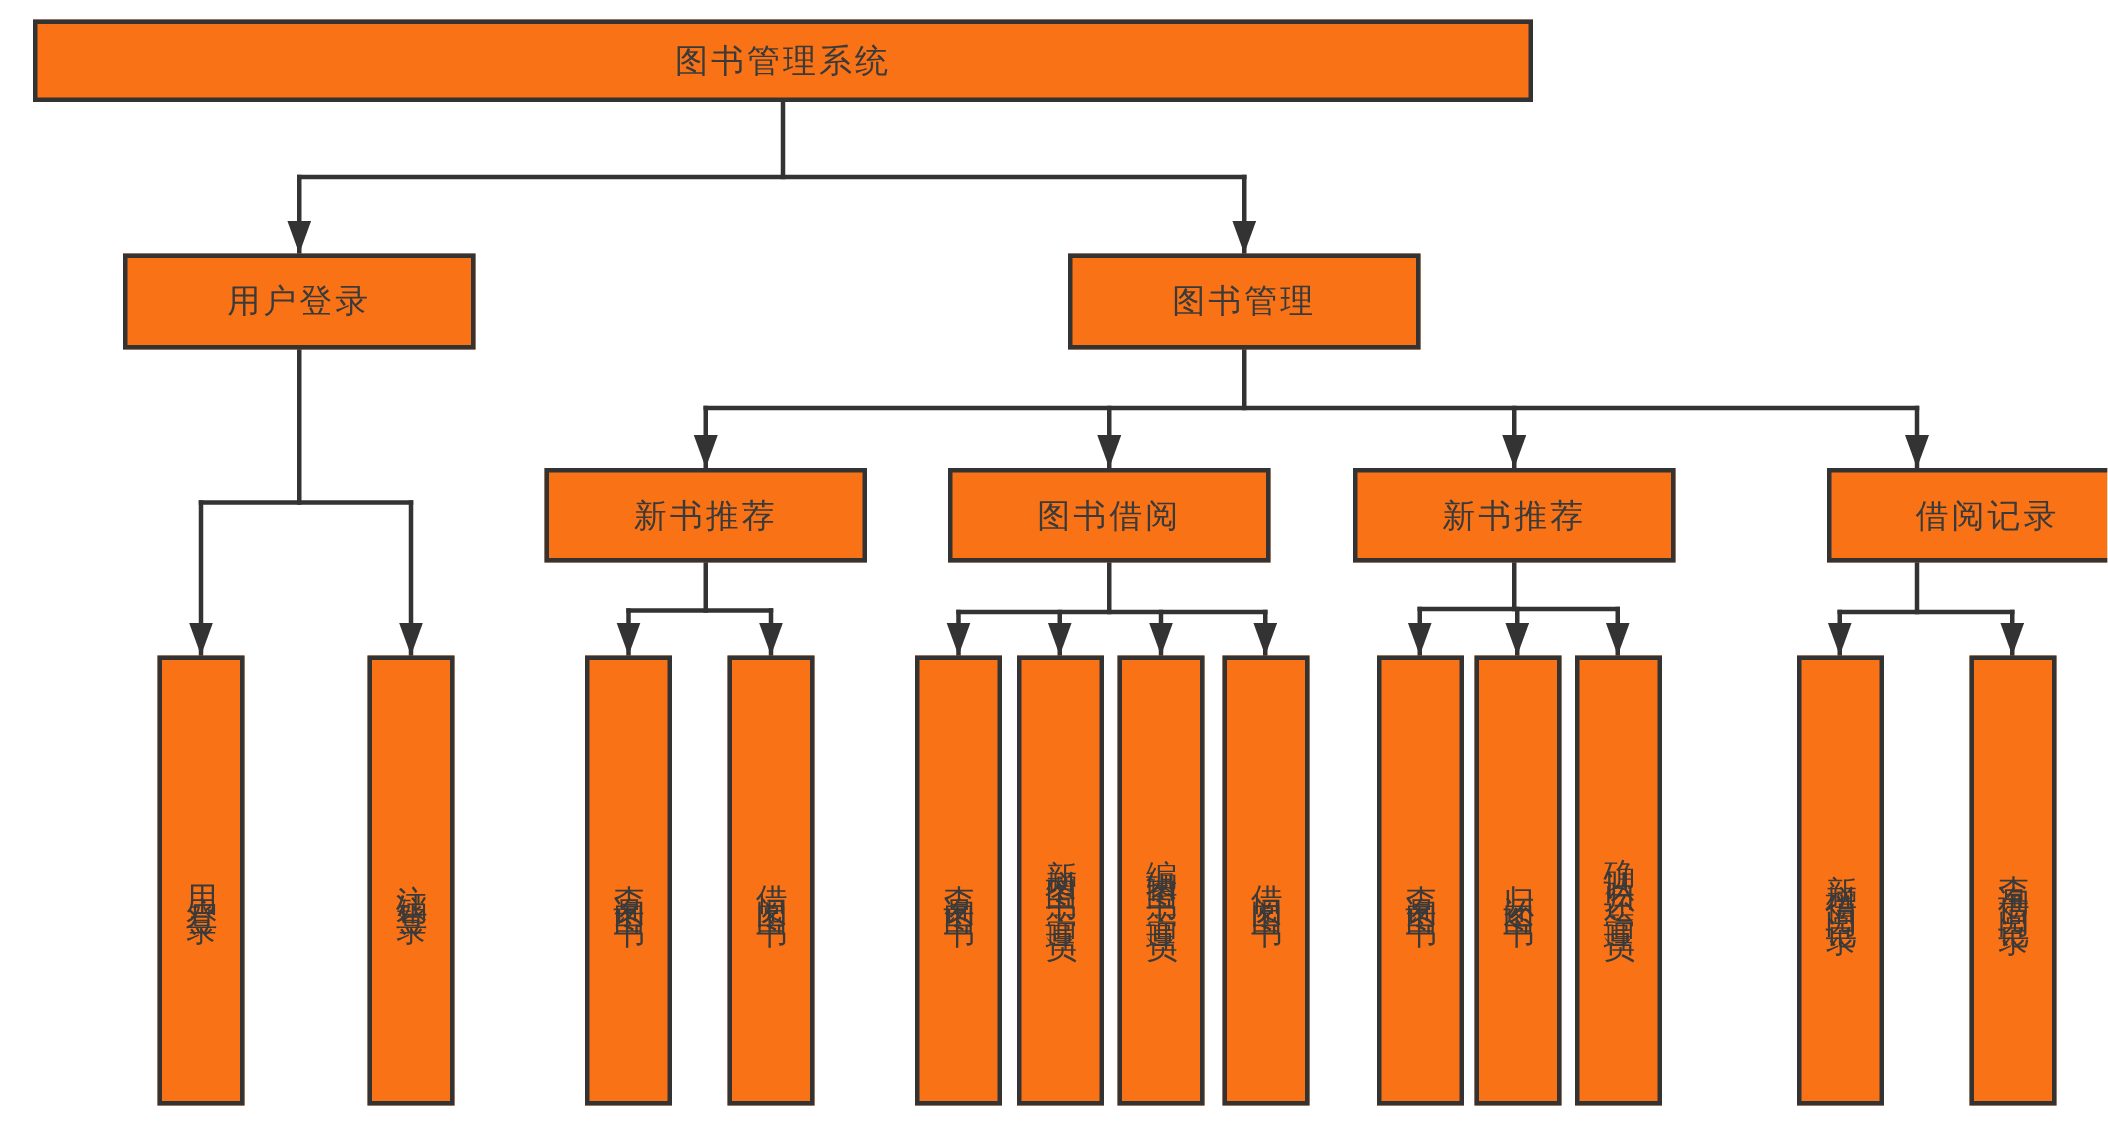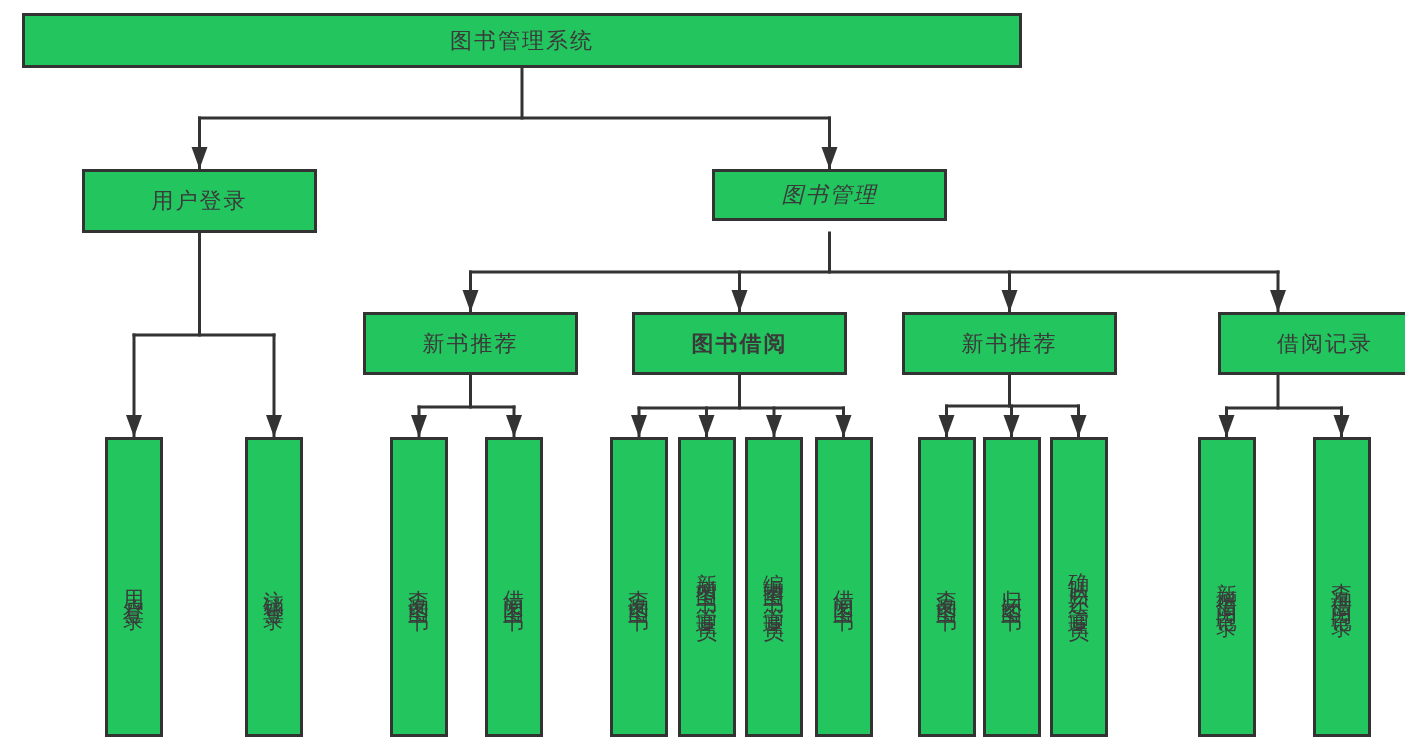--- a/index.html
+++ b/index.html
@@ -12,21 +12,21 @@
     background: #ffffff;
     overflow: hidden;
   }
   .connectors {
     position: absolute;
     left: 0; top: 0;
     width: 1405px; height: 747px;
   }
   .node {
     position: absolute;
-    background: #22c55e;
+    background: #f97316;
     border: 3px solid #333333;
     display: flex;
     align-items: center;
     justify-content: center;
     color: #3a3a3a;
   }
   .node .label {
     font-size: 22px;
     letter-spacing: 2px;
     white-space: nowrap;
@@ -119,28 +119,28 @@
     </g>
   </svg>
 
   <div class="node" style="left:22px; top:13px; width:1000px; height:55px;">
     <span class="label">图书管理系统</span>
   </div>
 
   <div class="node" style="left:82px; top:169px; width:235px; height:64px;">
     <span class="label">用户登录</span>
   </div>
-  <div class="node" style="left:712px; top:169px; width:235px; height:52px;font-style:italic;">
+  <div class="node" style="left:712px; top:169px; width:235px; height:64px;">
     <span class="label">图书管理</span>
   </div>
 
   <div class="node" style="left:363px; top:312px; width:215px; height:63px;">
     <span class="label">新书推荐</span>
   </div>
-  <div class="node" style="left:632px; top:312px; width:215px; height:63px;font-weight:bold;">
+  <div class="node" style="left:632px; top:312px; width:215px; height:63px;">
     <span class="label">图书借阅</span>
   </div>
   <div class="node" style="left:902px; top:312px; width:215px; height:63px;">
     <span class="label">新书推荐</span>
   </div>
   <div class="node" style="left:1218px; top:312px; width:214px; height:63px;font-family:Liberation Mono, monospace;">
     <span class="label">借阅记录</span>
   </div>
 
   <div class="node leaf" style="left:105px; top:437px; width:58px; height:300px;">

